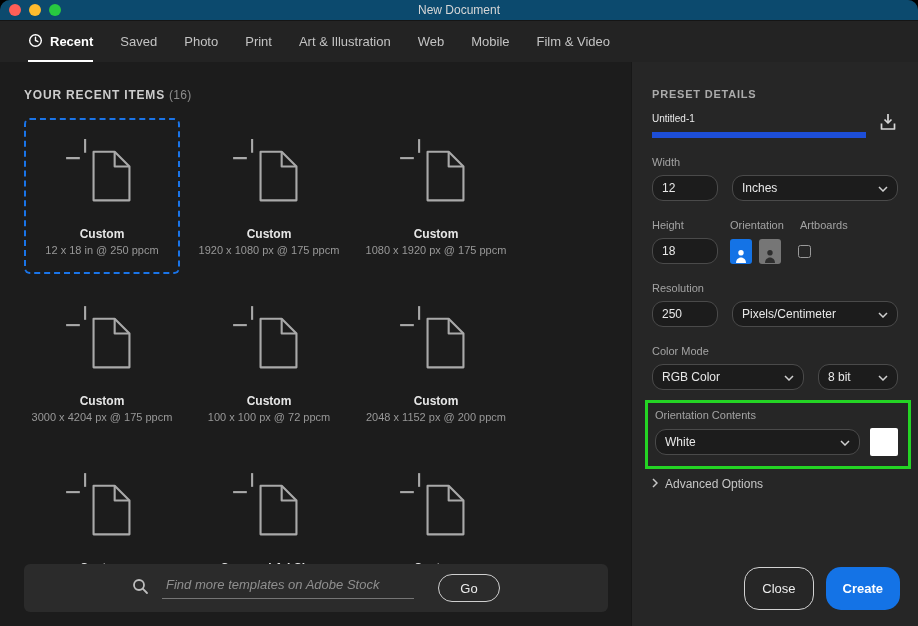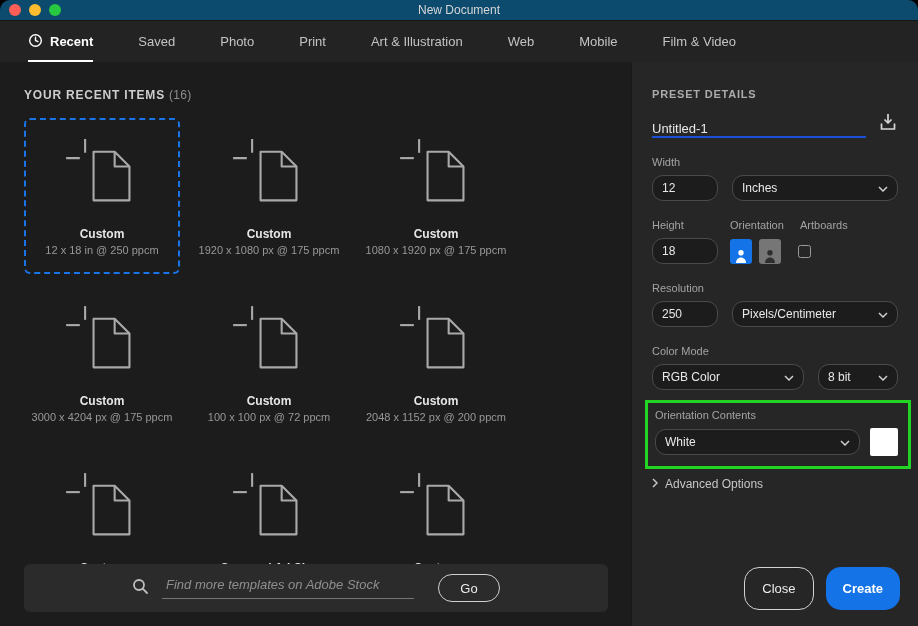--- a/index.html
+++ b/index.html
@@ -18,21 +18,21 @@
   .tl.red { background:#ff5f57; }
   .tl.yellow { background:#febc2e; }
   .tl.green { background:#28c840; }
   .win-title {
     position:absolute; left:0; right:0; text-align:center;
     font-size:12px; color:#d6d6d6;
   }
   
   .tabbar {
     height:41px; background:#232323; display:flex; align-items:stretch;
-    padding-left:28px; gap:45px;
+    padding-left:28px; gap:27px;
   }
   .tab {
     display:flex; align-items:center; gap:7px; font-size:13px; color:#c3c3c3;
     position:relative; cursor:default;
   }
   .tab.active { color:#ffffff; font-weight:bold; }
   .tab.active::after {
     content:""; position:absolute; left:0; right:0; bottom:0; height:2px; background:#ffffff;
   }
   
@@ -73,22 +73,22 @@
   }
   .go-btn {
     margin-left:24px; min-width:62px; height:28px; border-radius:14px;
     border:1.5px solid #cfcfcf; background:transparent; color:#ececec;
     font-size:13px; font-family:inherit; cursor:pointer;
   }
   
   .pd-header { font-size:11px; letter-spacing:.8px; color:#ababab; font-weight:bold; }
   .name-row { display:flex; align-items:flex-end; margin-top:12px; }
   .name-input {
-    flex:1; font-size:13px; color:#eaeaea; 
-    border-bottom:2px solid #1d4ed8;
+    flex:1; font-size:10px; color:#eaeaea; padding-bottom:8px;
+    border-bottom:6px solid #1d4ed8;
   }
   .save-icon { margin-left:12px; margin-bottom:2px; cursor:pointer; }
   .field-label { margin-top:18px; margin-bottom:7px; font-size:11px; color:#a3a3a3; }
   .row { display:flex; align-items:center; }
   .labels3 { margin-top:18px; margin-bottom:7px; }
   .labels3 .lbl { font-size:11px; color:#a3a3a3; }
   .lbl-h { width:78px; } .lbl-o { width:70px; }
   .tinput, .select {
     height:26px; background:#1c1c1c; border:1px solid #4a4a4a; border-radius:11px;
     color:#e8e8e8; font-size:12px; display:flex; align-items:center;

